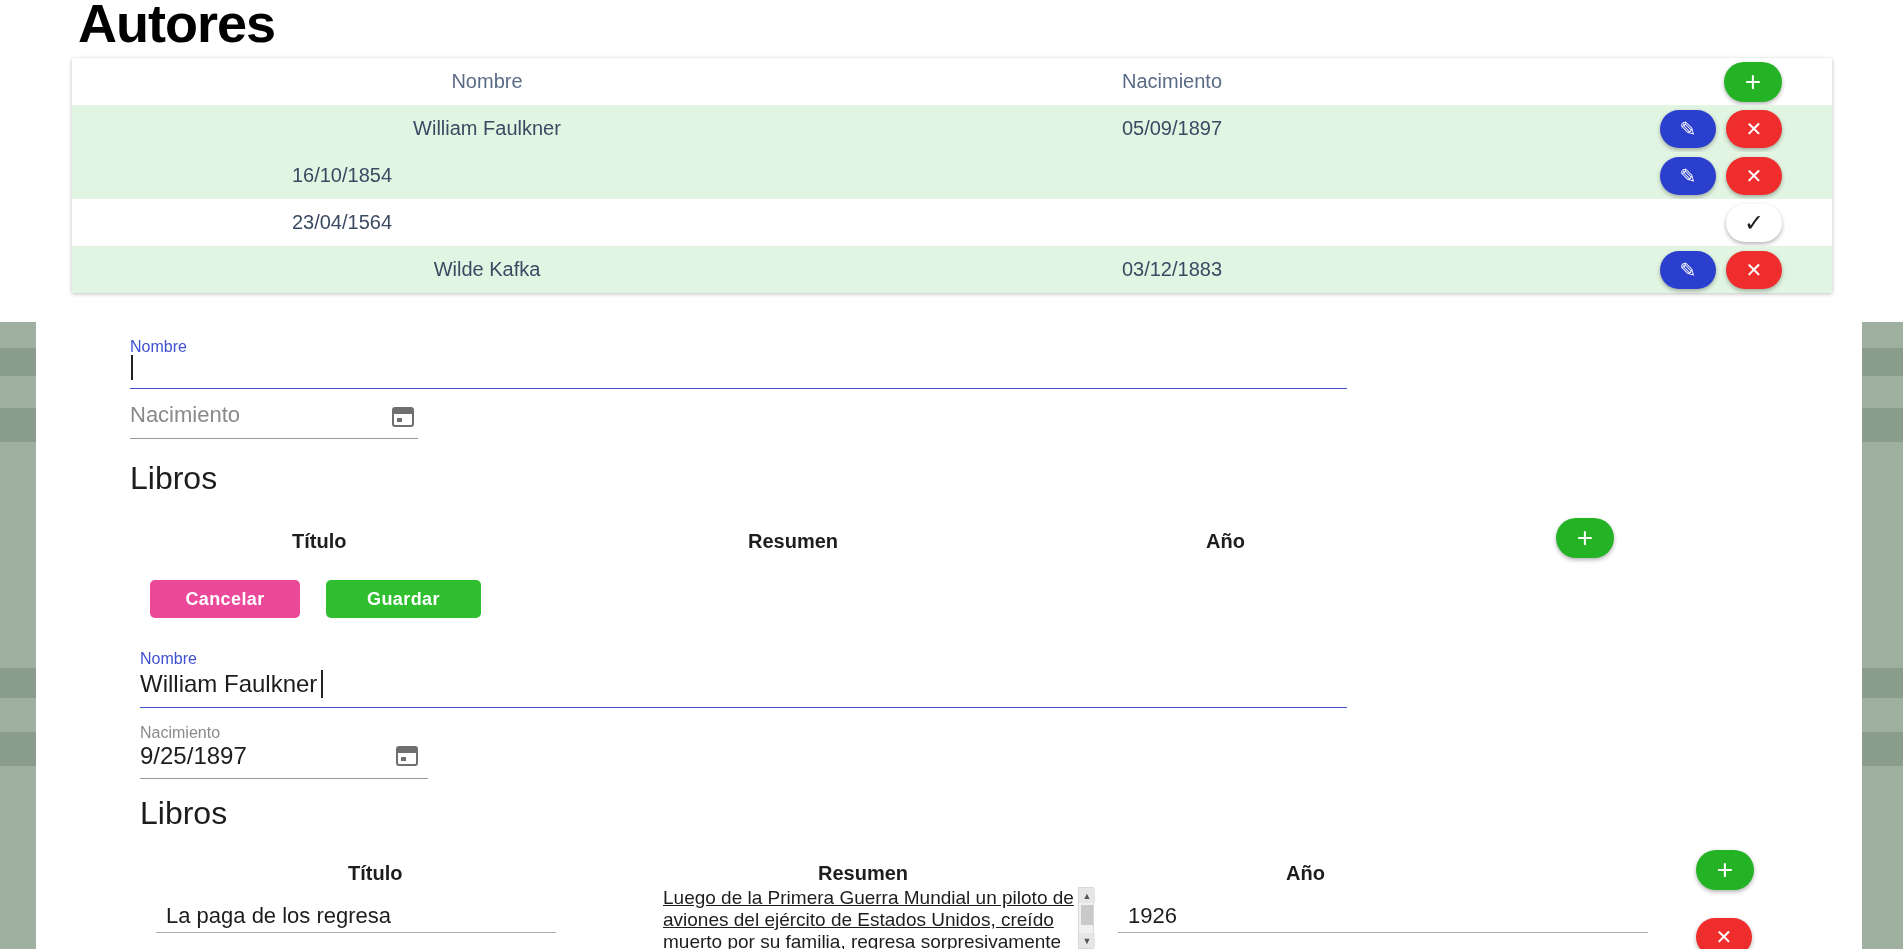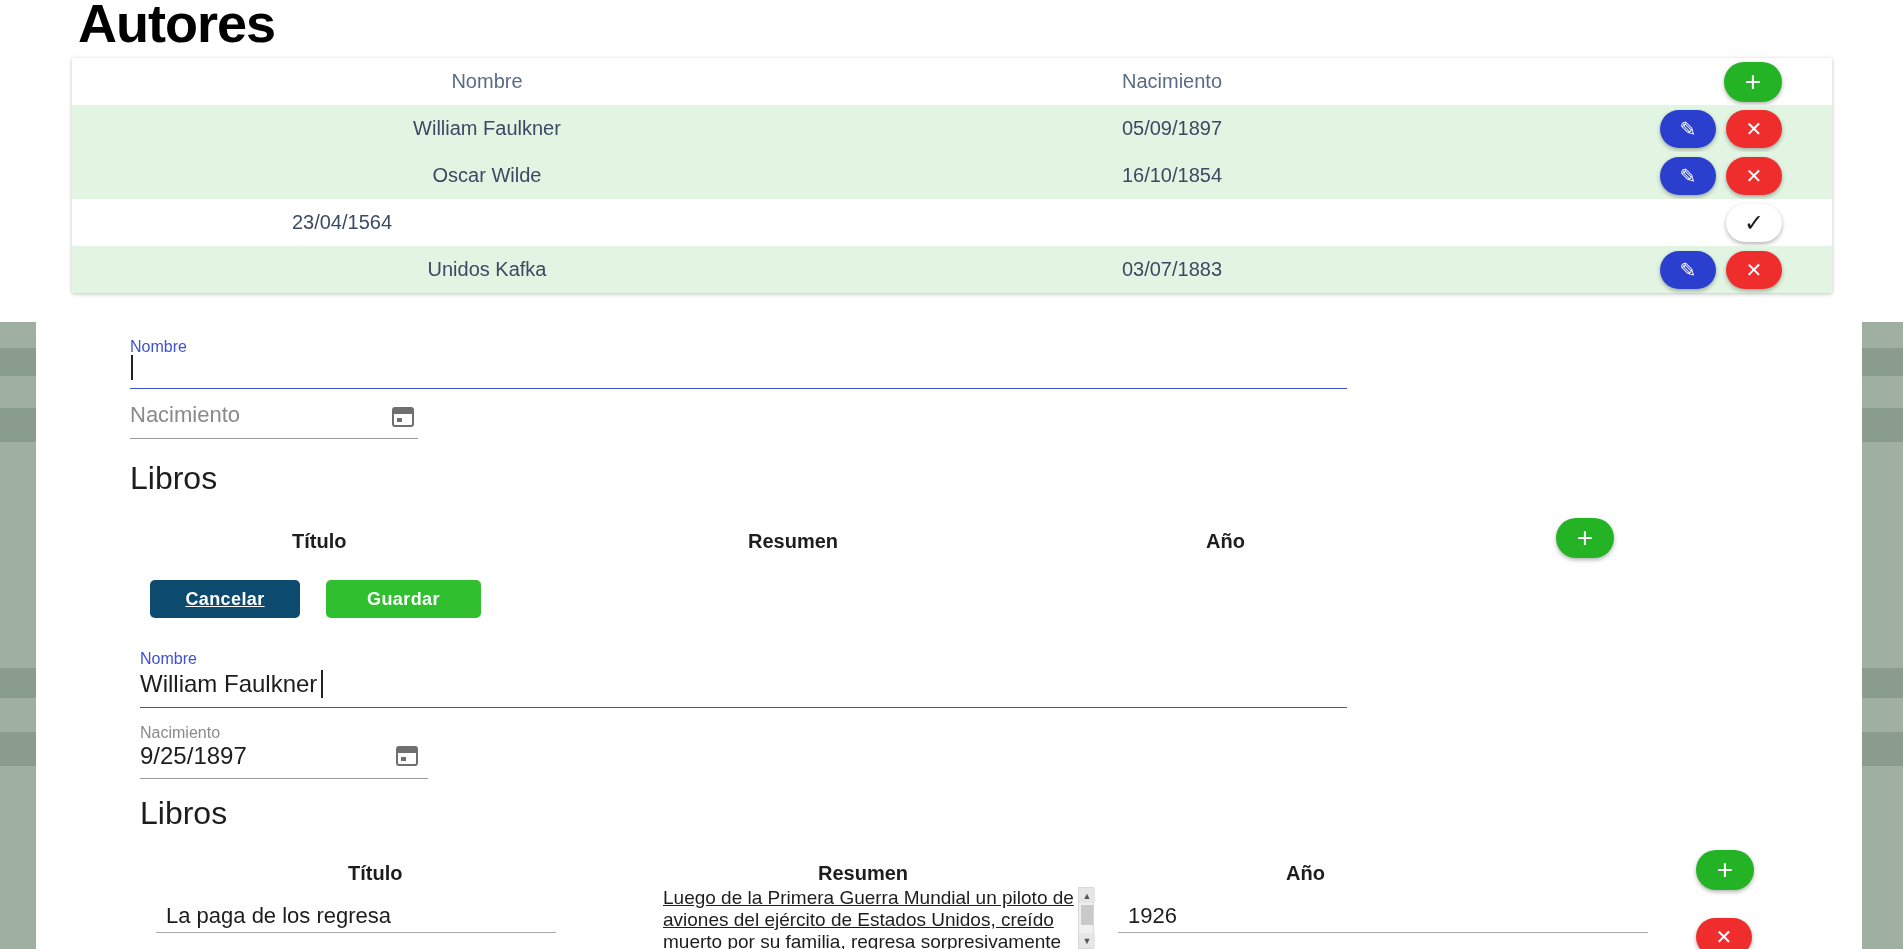--- a/index.html
+++ b/index.html
@@ -155,21 +155,21 @@
     position: absolute;
     border: none;
     border-radius: 5px;
     color: #fff;
     font-size: 18px;
     font-weight: 700;
     letter-spacing: .4px;
     cursor: pointer;
     height: 38px;
   }
-  .btn-cancel { background: #0c4a6e; text-decoration: underline; }
+  .btn-cancel { background: #ec4899; }
   .btn-save   { background: #2fbf2f; }
   .cal-icon {
     position: absolute;
     width: 22px; height: 20px;
     border: 2px solid #6f6f6f;
     border-radius: 3px;
     cursor: pointer;
   }
   .cal-icon:before {
     content: "";
@@ -260,40 +260,39 @@
       <div class="t1-row odd">
         <div class="t1-c-name">William Faulkner</div>
         <div class="t1-c-birth">05/09/1897</div>
         <div class="t1-c-act">
           <button class="fab blue">✎</button>
           <button class="fab red">✕</button>
         </div>
       </div>
 
       <div class="t1-row odd">
-        <div class="t1-c-name">Oscar Wilde</div>
         <div class="t1-c-birth">16/10/1854</div>
         <div class="t1-c-act">
           <button class="fab blue">✎</button>
           <button class="fab red">✕</button>
         </div>
       </div>
 
       <div class="t1-row even">
         <div class="t1-c-birth">23/04/1564</div>
         <div class="t1-c-act">
           <button class="fab white">
               <span class="check-glyph">✓</span>
             </button>
         </div>
       </div>
 
       <div class="t1-row odd">
-        <div class="t1-c-name">Unidos Kafka</div>
-        <div class="t1-c-birth">03/07/1883</div>
+        <div class="t1-c-name">Wilde Kafka</div>
+        <div class="t1-c-birth">03/12/1883</div>
         <div class="t1-c-act">
           <button class="fab blue">✎</button>
           <button class="fab red">✕</button>
         </div>
       </div>
 
     </div>
   </div>
 
   <div class="panel2">

